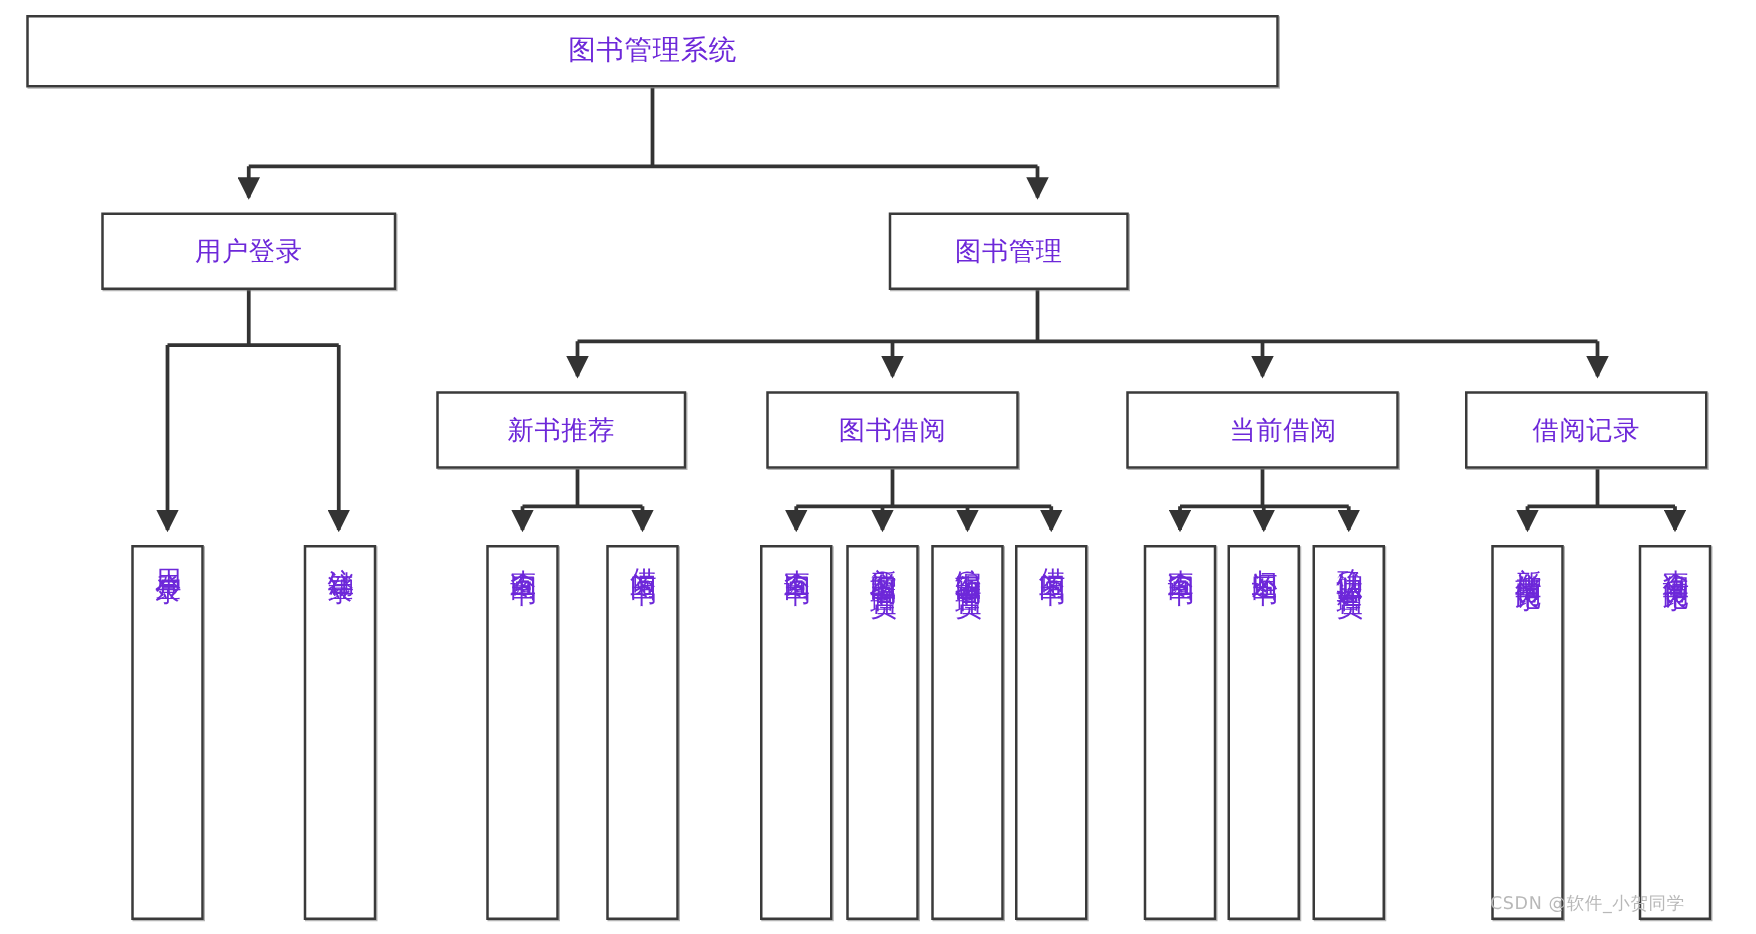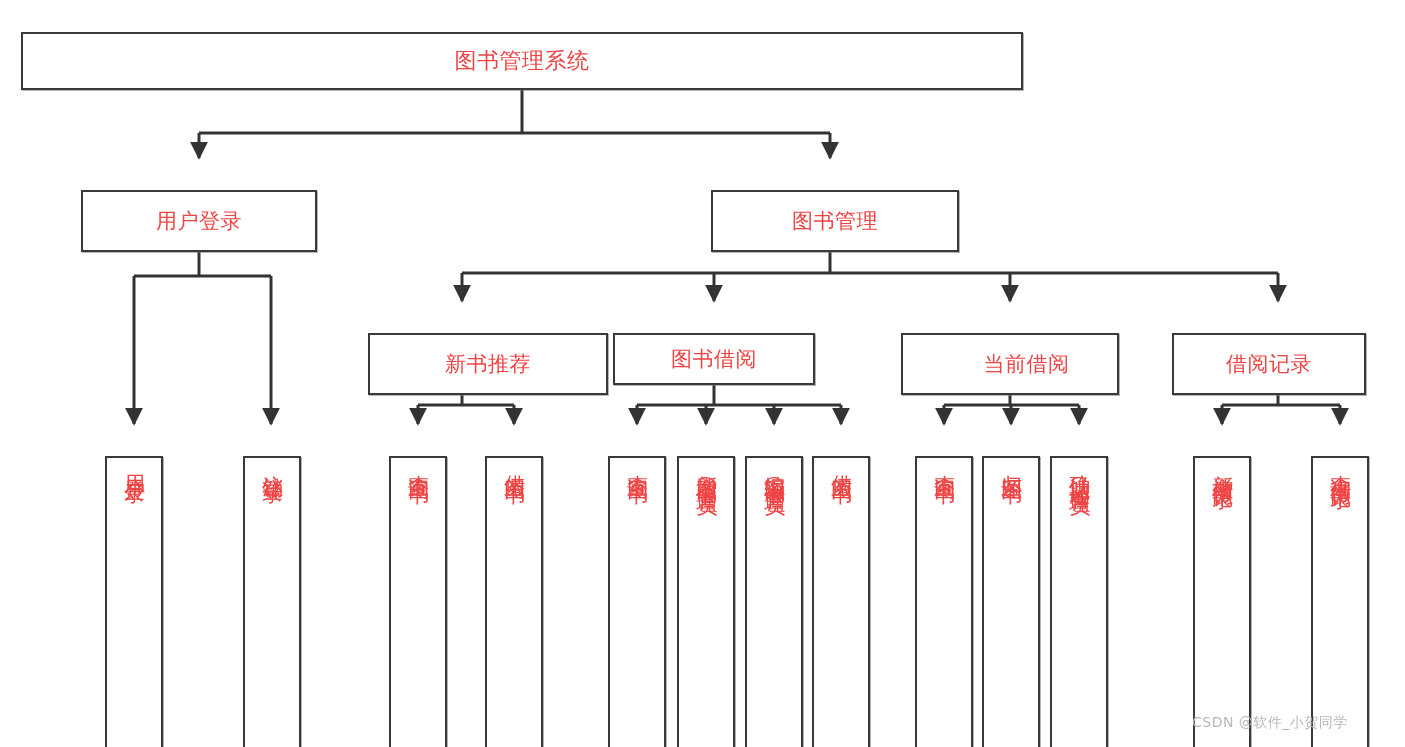--- a/index.html
+++ b/index.html
@@ -26,23 +26,22 @@
     pointer-events: none;
   }
   .node {
     position: absolute;
     box-sizing: border-box;
     border: 2px solid #3a3a3a;
     background: #ffffff;
     display: flex;
     align-items: center;
     justify-content: center;
-    color: #ef4444;
+    color: #6d28d9;
     box-shadow: 1px 1px 0 rgba(120,120,120,0.55);
-    margin-top: 20px;
   }
   .node-label {
     display: block;
     text-align: center;
     line-height: 1.18;
     letter-spacing: 0.5px;
   }
   
   .node.horiz .node-label {
     font-size: 21px;
@@ -128,28 +127,28 @@
     </g>
   </svg>
 
   <div class="node horiz root" style="left:21px; top:12px; width:1002px; height:58px;">
     <span class="node-label">图书管理系统</span>
   </div>
 
   <div class="node horiz" style="left:81px; top:170px; width:236px; height:62px;">
     <span class="node-label">用户登录</span>
   </div>
-  <div class="node horiz" style="left:711px; top:170px; width:248px; height:62px;">
+  <div class="node horiz" style="left:711px; top:170px; width:192px; height:62px;">
     <span class="node-label">图书管理</span>
   </div>
 
-  <div class="node horiz" style="left:368px; top:313px; width:240px; height:62px;">
+  <div class="node horiz" style="left:349px; top:313px; width:200px; height:62px;">
     <span class="node-label">新书推荐</span>
   </div>
-  <div class="node horiz" style="left:613px; top:313px; width:202px; height:52px;">
+  <div class="node horiz" style="left:613px; top:313px; width:202px; height:62px;">
     <span class="node-label">图书借阅</span>
   </div>
   <div class="node horiz" style="left:901px; top:313px; width:218px; height:62px;padding-left:33px;">
     <span class="node-label">当前借阅</span>
   </div>
   <div class="node horiz" style="left:1172px; top:313px; width:194px; height:62px;">
     <span class="node-label">借阅记录</span>
   </div>
 
   <div class="node vert" style="left:105px; top:436px; width:58px; height:300px;">

